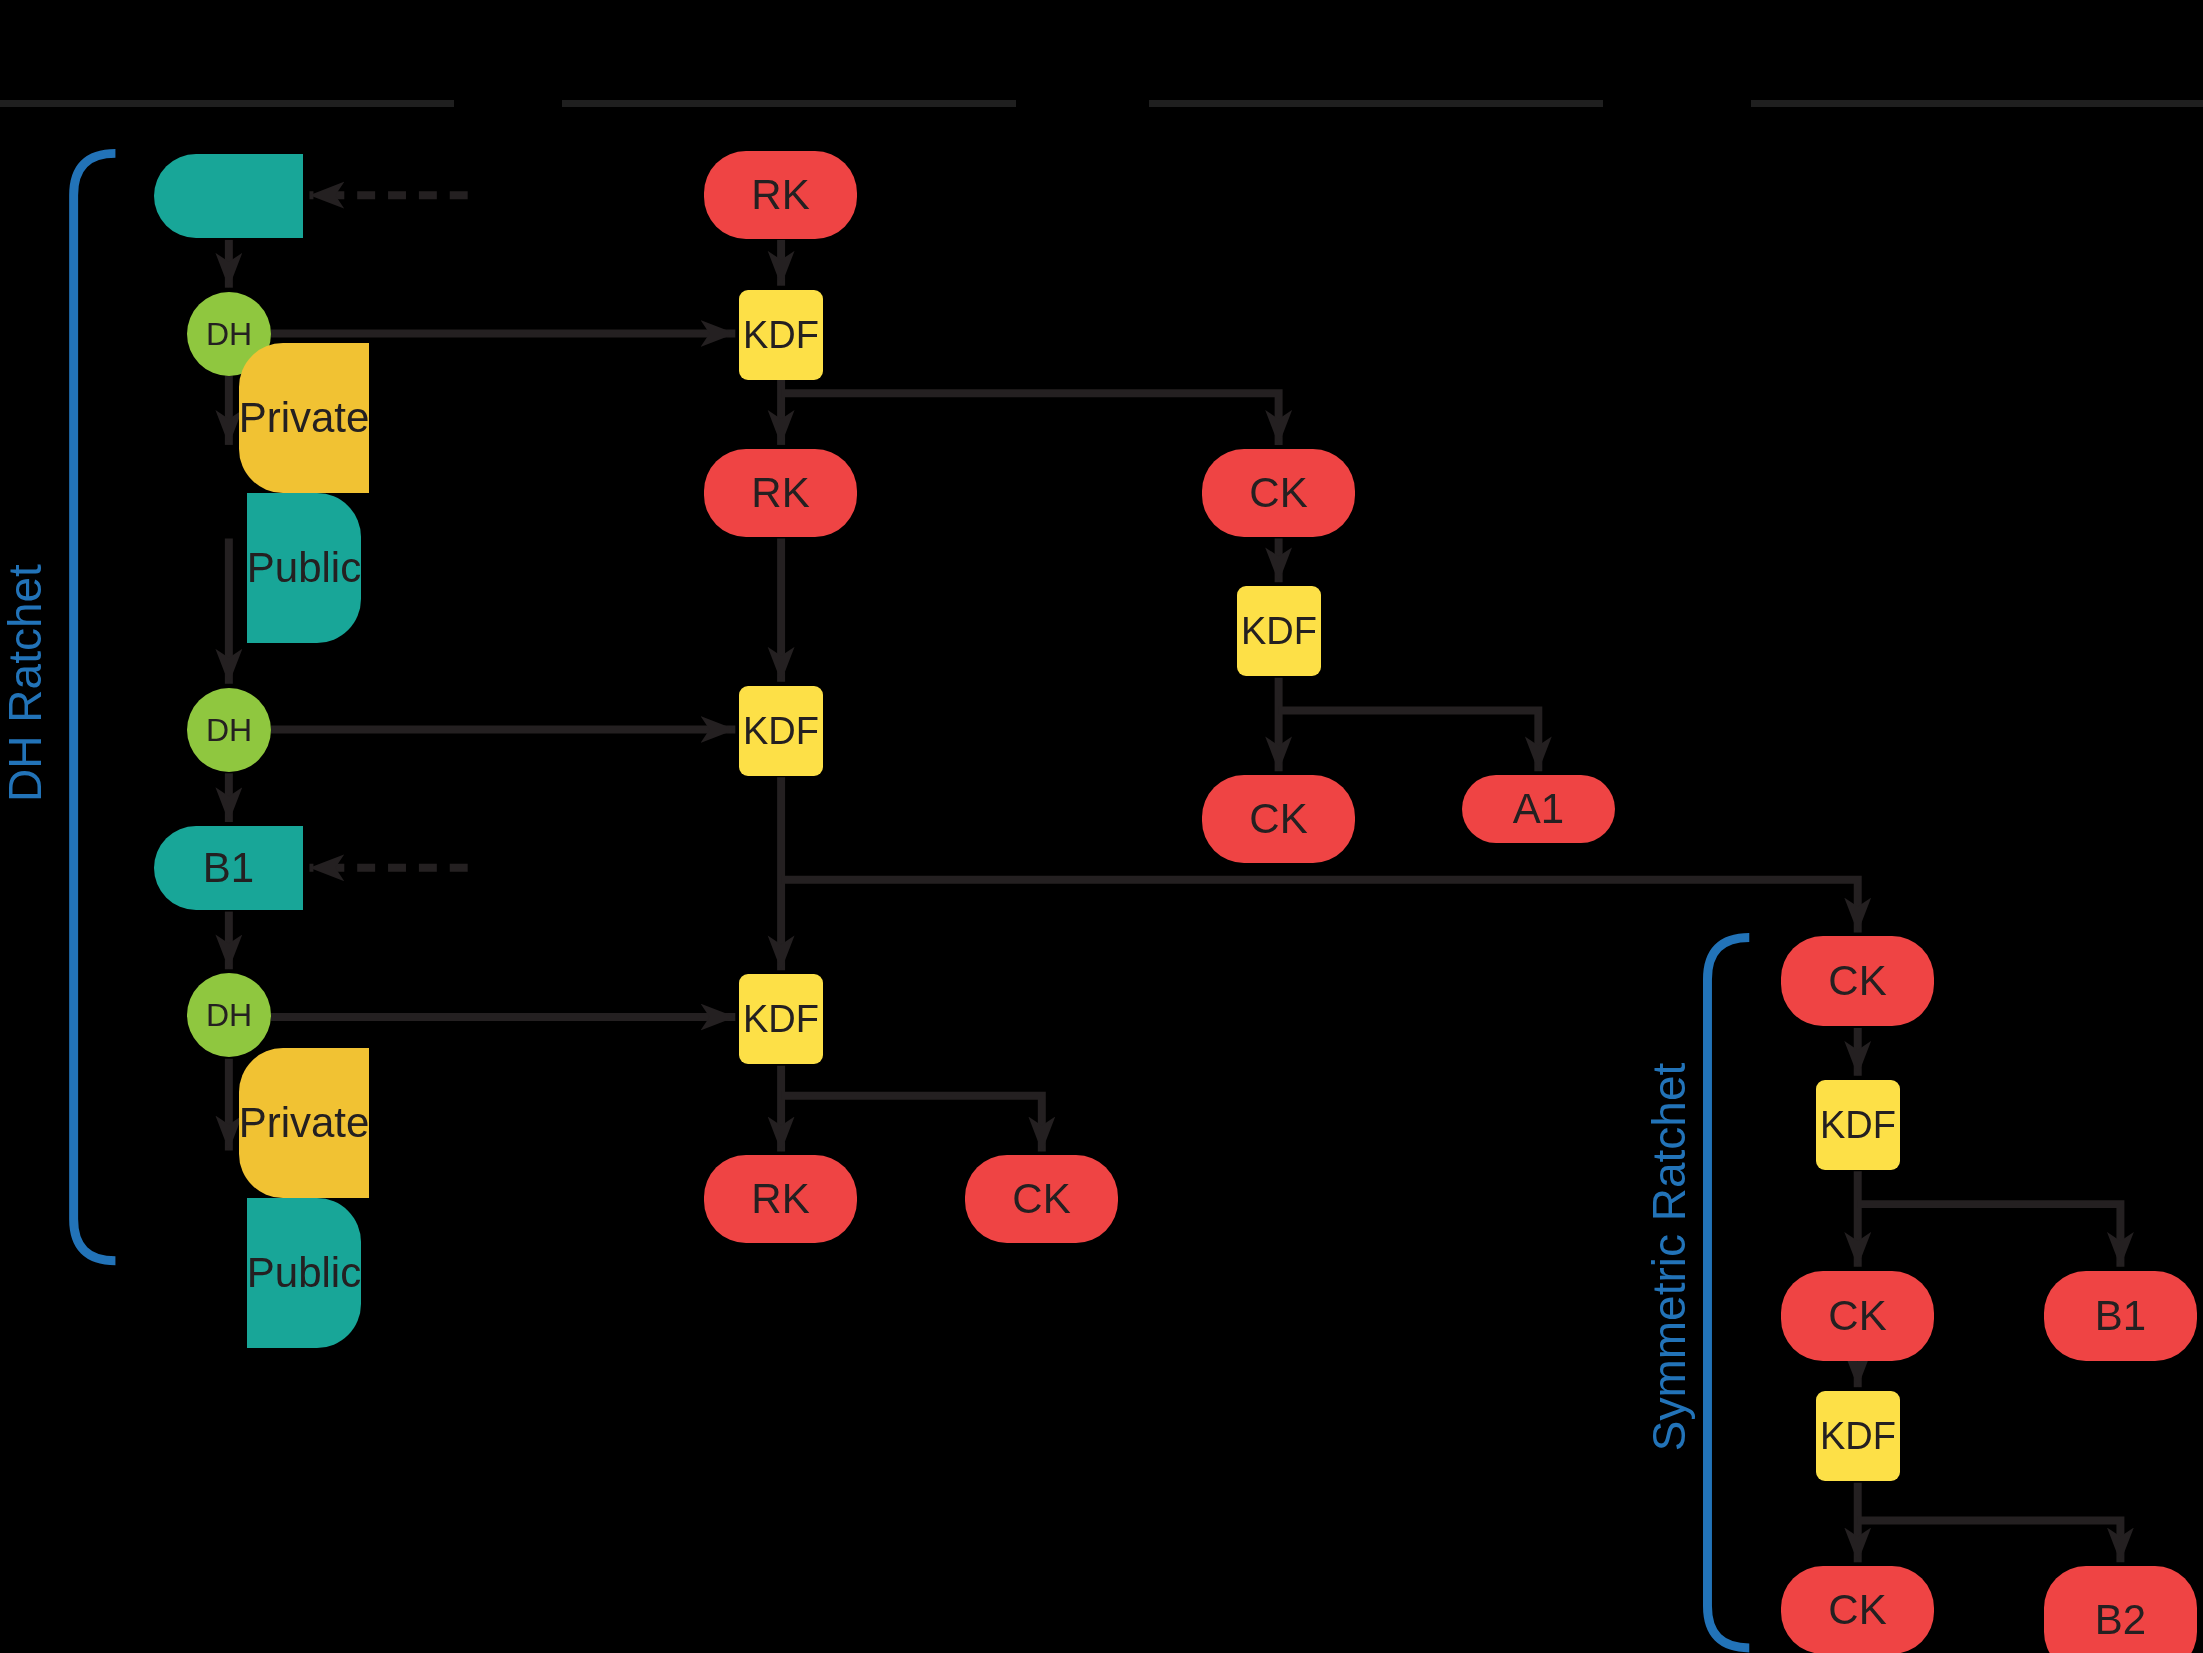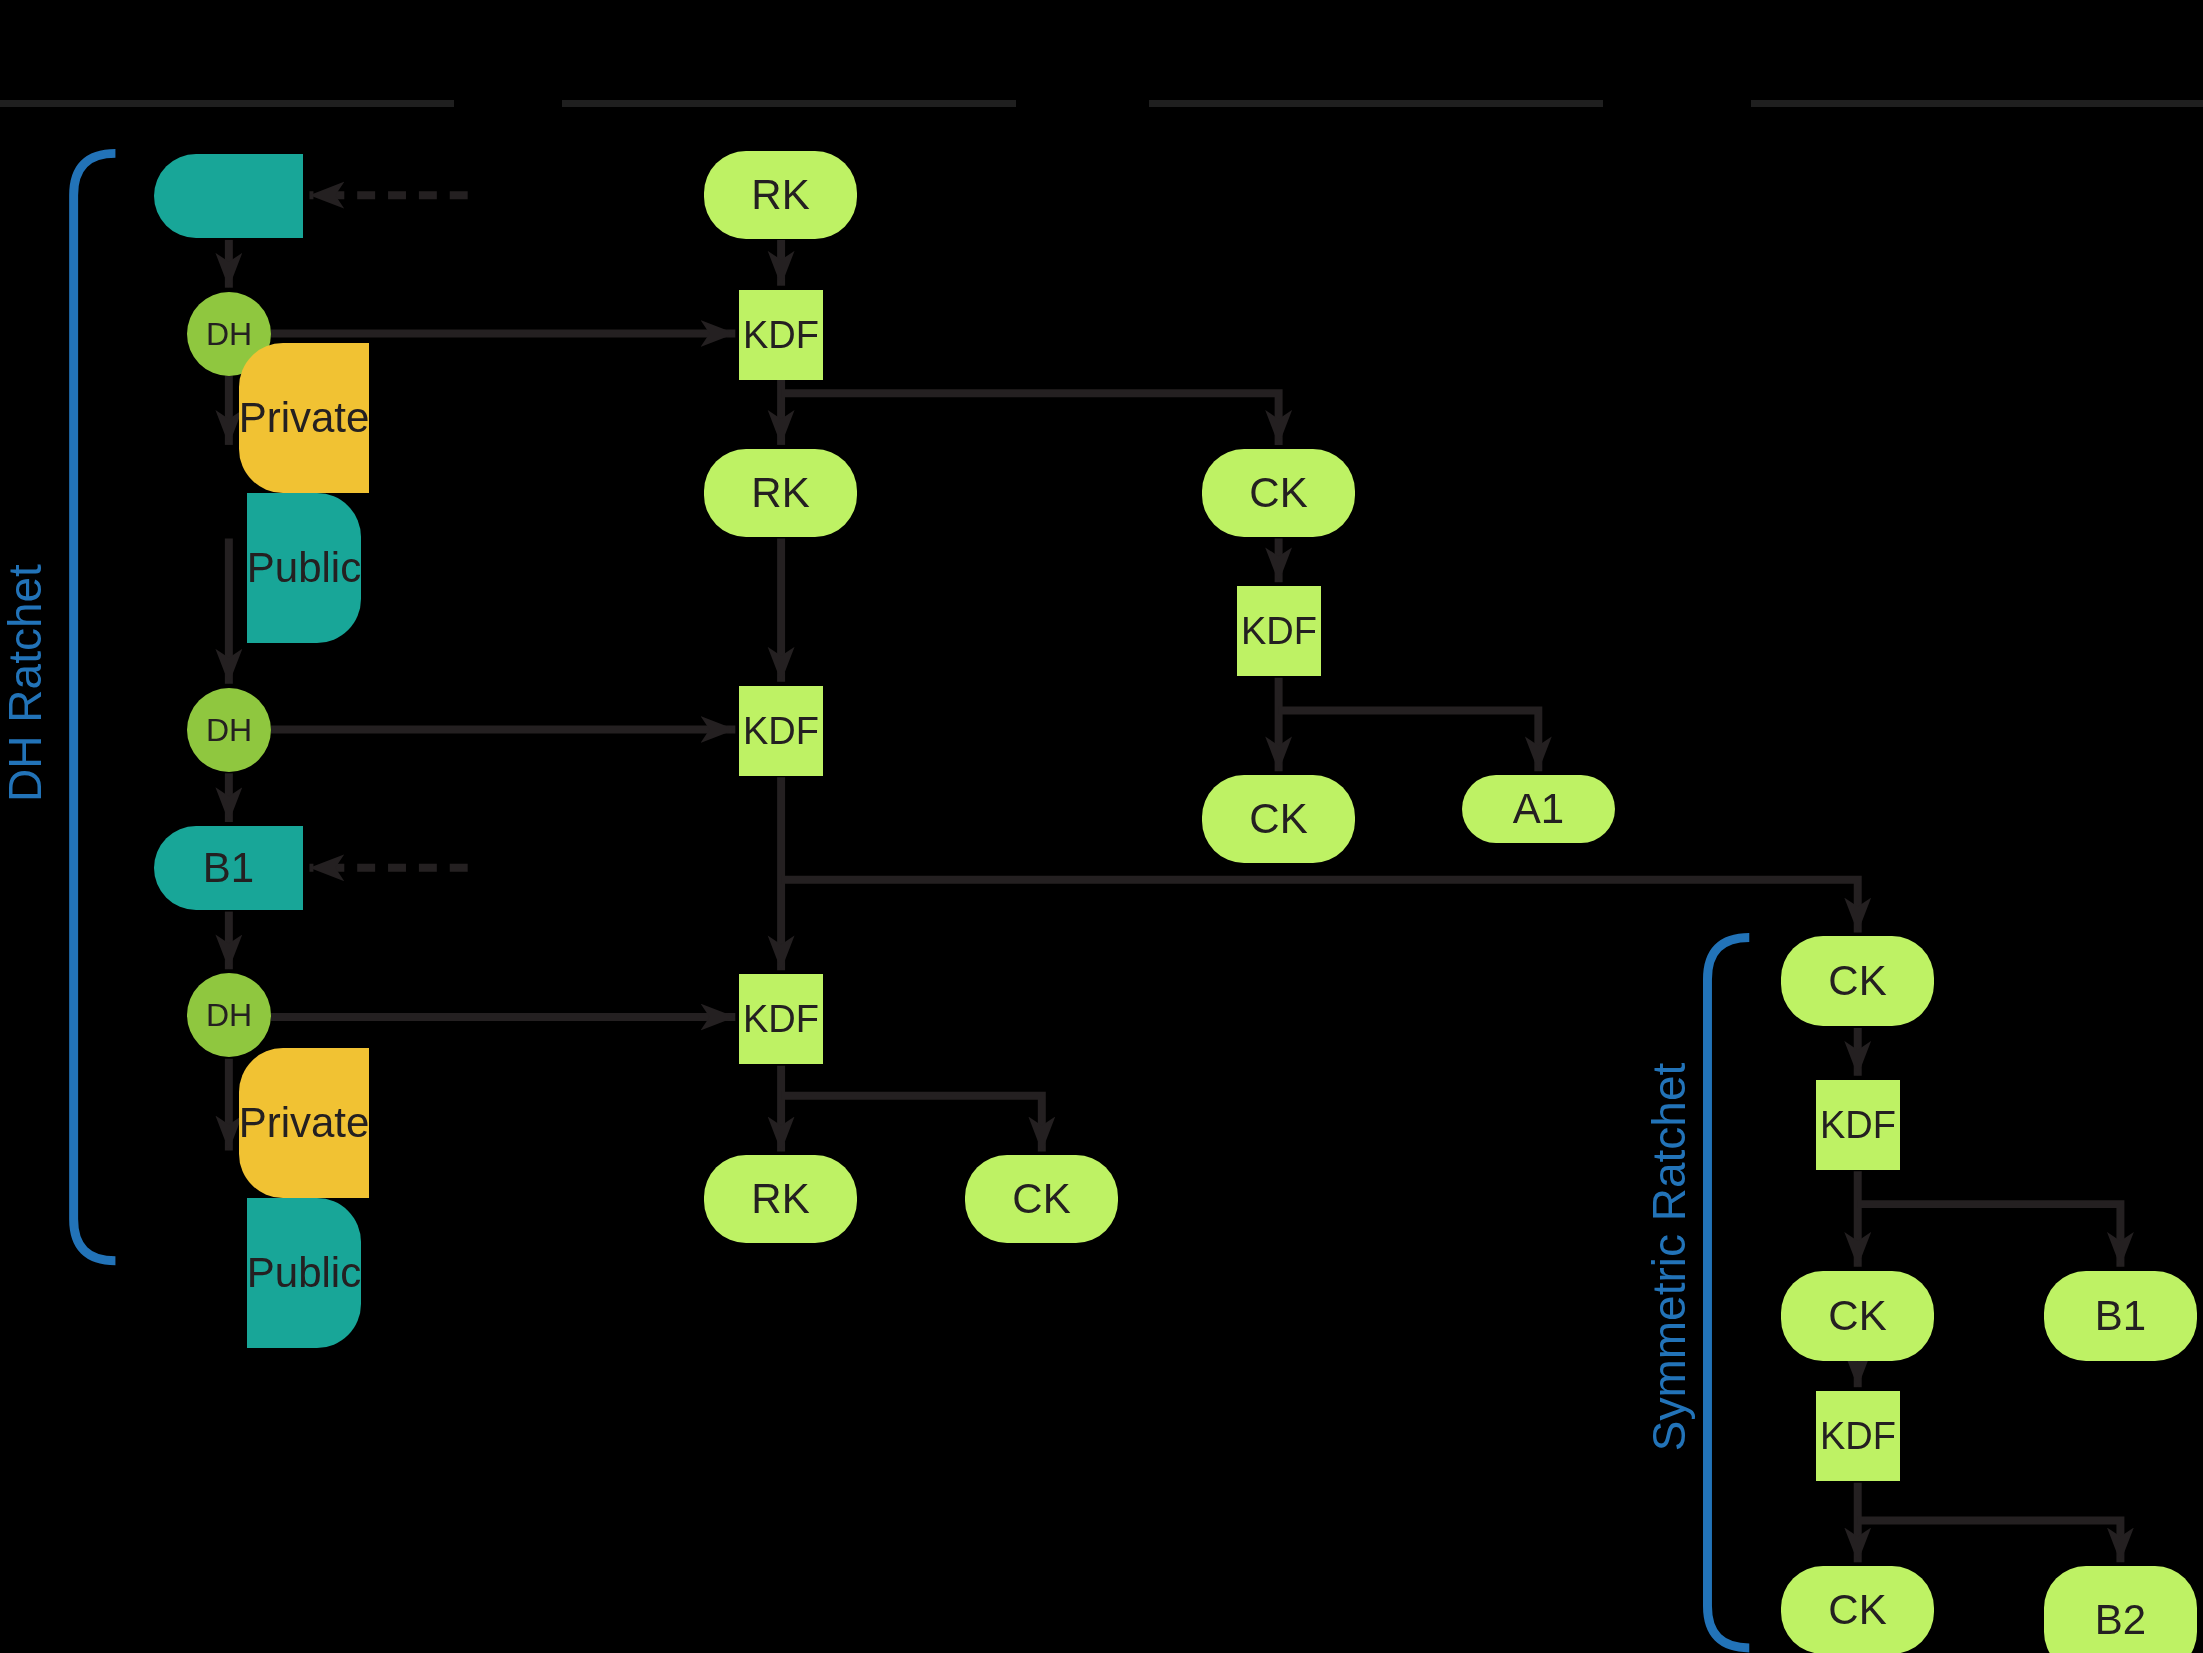--- a/index.html
+++ b/index.html
@@ -9,24 +9,24 @@
   }
   .wires { position:absolute; left:0; top:0; width:2204px; height:1654px; }
   .wire { stroke:#242021; stroke-width:8; fill:none; }
   .wire.dashed { stroke-dasharray:18 13; }
   .brace { stroke:#2273B8; stroke-width:9; fill:none; }
   .rule { position:absolute; top:100px; height:7px; background:#1F1F1F; }
   .node {
     position:absolute; display:flex; align-items:center; justify-content:center;
     color:#242021; font-size:42px; line-height:1;
   }
-  .pill   { background:#bef264; border-radius:42px; }
+  .pill   { background:#ef4444; border-radius:42px; }
   .hpill  { background:#18A698; border-radius:42px 0 0 42px; }
   .circle { background:#8FC73F; border-radius:50%; font-size:32px; }
-  .kdf    { background:#bef264; font-size:38px; }
+  .kdf    { background:#fde047; font-size:38px;border-radius:9px; }
   .pp     { display:flex; padding:0;flex-direction:column; }
   .pphalf { flex:0 0 150px; display:flex; align-items:center; justify-content:center; height:100%; }
   .pphalf.priv { background:#F1C233; border-radius:44px 0 0 44px; }
   .pphalf.pub  { background:#18A698; border-radius:0 44px 44px 0; }
   .seclabel {
     position:absolute; color:#2273B8; font-size:46px; line-height:54px;
     text-align:center; transform:rotate(-90deg); white-space:nowrap;
   }
 </style>
 </head>

